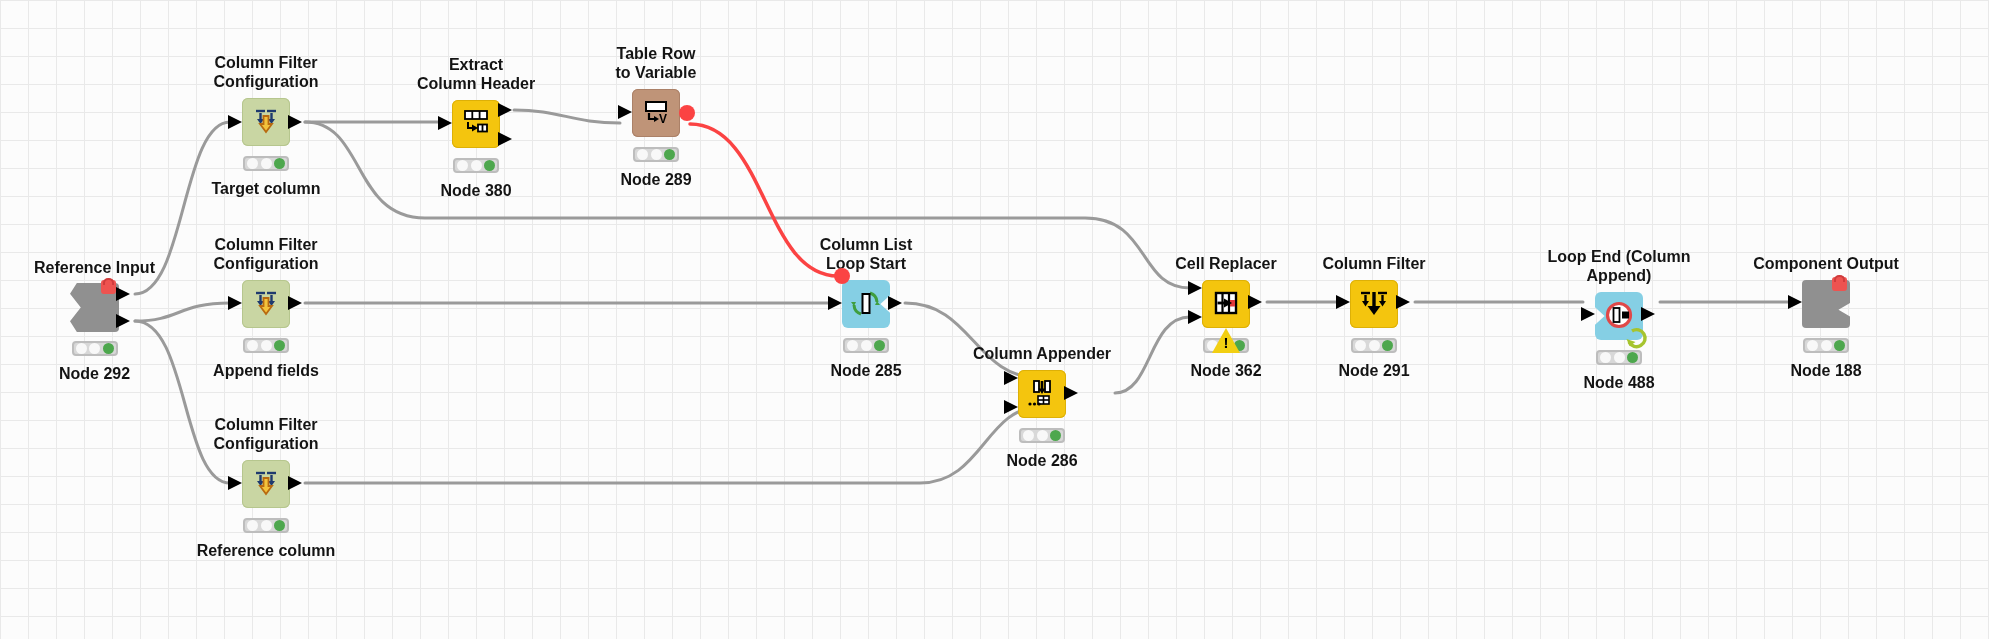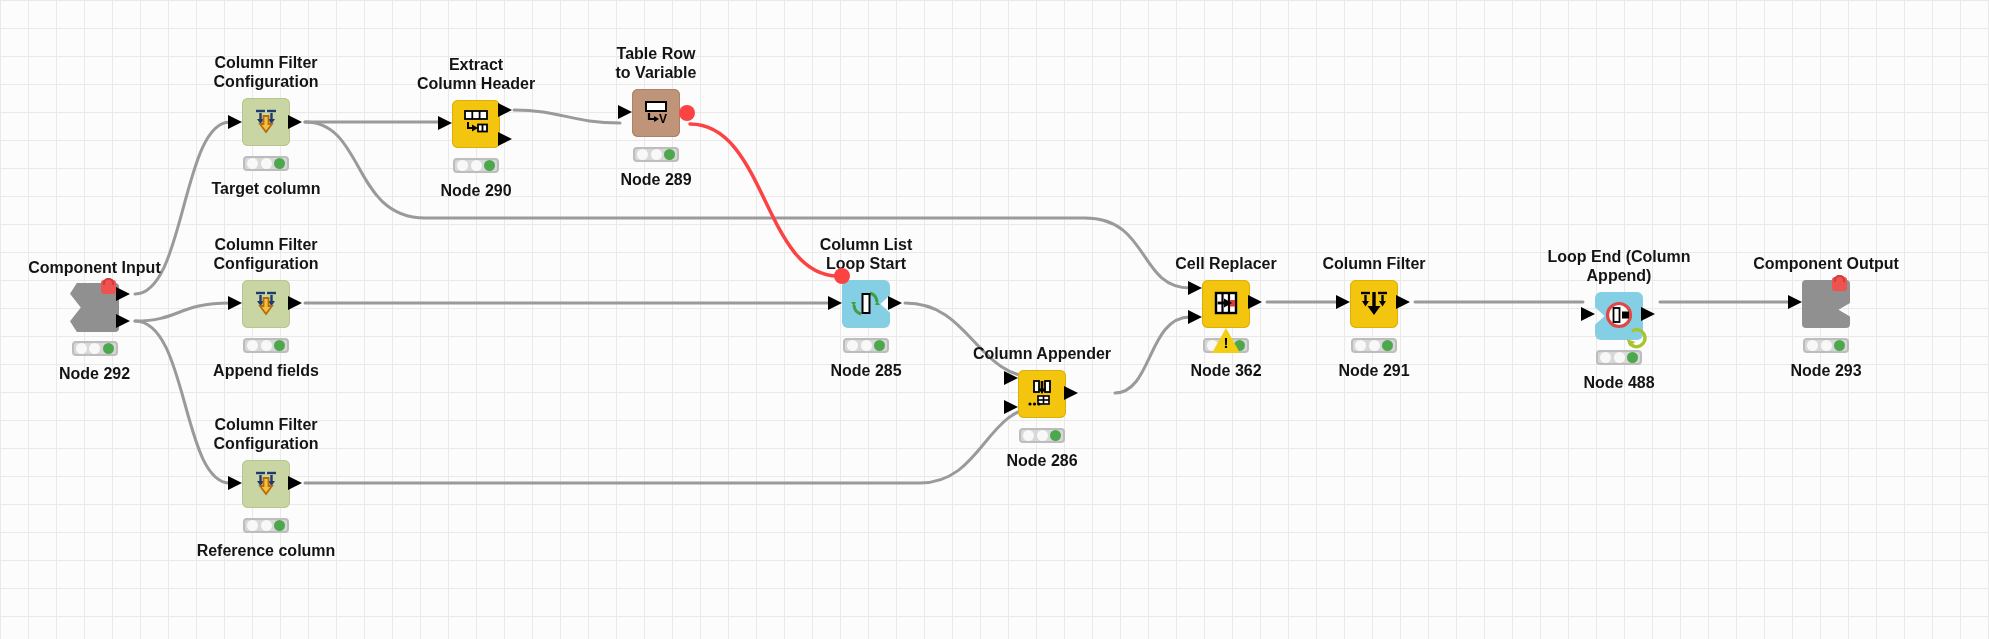--- a/index.html
+++ b/index.html
@@ -83,21 +83,21 @@
   <path d="M305,483 L920,483 C982,483 986,407 1040,407"></path>
   <path d="M905,303 C972,303 975,378 1040,378"></path>
   <path d="M1115,393 C1152,393 1148,317 1190,317"></path>
   <path d="M1267,302 L1338,302"></path>
   <path d="M1415,302 L1583,302"></path>
   <path d="M1660,302 L1790,302"></path>
   <path class="flow" d="M690,124 C766,124 764,276 838,276"></path>
 </svg>
 
 <div class="node" style="left:70px;top:283px;width:49px;height:49px">
-  <div class="title">Component Input</div>
+  <div class="title">Reference Input</div>
   <div class="sq gray clip-comp-in" style="width:49px;height:49px"></div>
   <div class="lock"></div>
   <div class="pout" style="top:4px"></div>
   <div class="pout" style="top:31px"></div>
   <div class="status">
     <span class="light"></span>
       <span class="light"></span>
       <span class="light on"></span>
   </div>
   <div class="name">Node 292</div>
@@ -186,21 +186,21 @@
     <line x1="30.5" y1="24.5" x2="30.5" y2="31.5" stroke="#000" stroke-width="1.8"></line>
   </svg>
   <div class="pin" style="top:16px"></div>
   <div class="pout" style="top:3px"></div>
   <div class="pout" style="top:32px"></div>
   <div class="status">
     <span class="light"></span>
       <span class="light"></span>
       <span class="light on"></span>
   </div>
-  <div class="name">Node 290</div>
+  <div class="name">Node 380</div>
 </div>
 
 <div class="node" style="left:632px;top:89px">
   <div class="title">Table Row
 to Variable</div>
   <div class="sq tan"></div>
   <svg class="icon" viewBox="0 0 48 48">
     <rect x="14" y="13" width="20" height="9" fill="#fff" stroke="#000" stroke-width="2"></rect>
     <path d="M17 24 v6 h5" fill="none" stroke="#000" stroke-width="2.2"></path>
     <path d="M22 27 l5 3 -5 3 Z" fill="#000"></path>
@@ -338,14 +338,14 @@
 <div class="node" style="left:1802px;top:280px">
   <div class="title">Component Output</div>
   <div class="sq gray clip-comp-out"></div>
   <div class="lock"></div>
   <div class="pin" style="top:15px"></div>
   <div class="status">
     <span class="light"></span>
       <span class="light"></span>
       <span class="light on"></span>
   </div>
-  <div class="name">Node 293</div>
+  <div class="name">Node 188</div>
 </div>
 
 </body></html>

